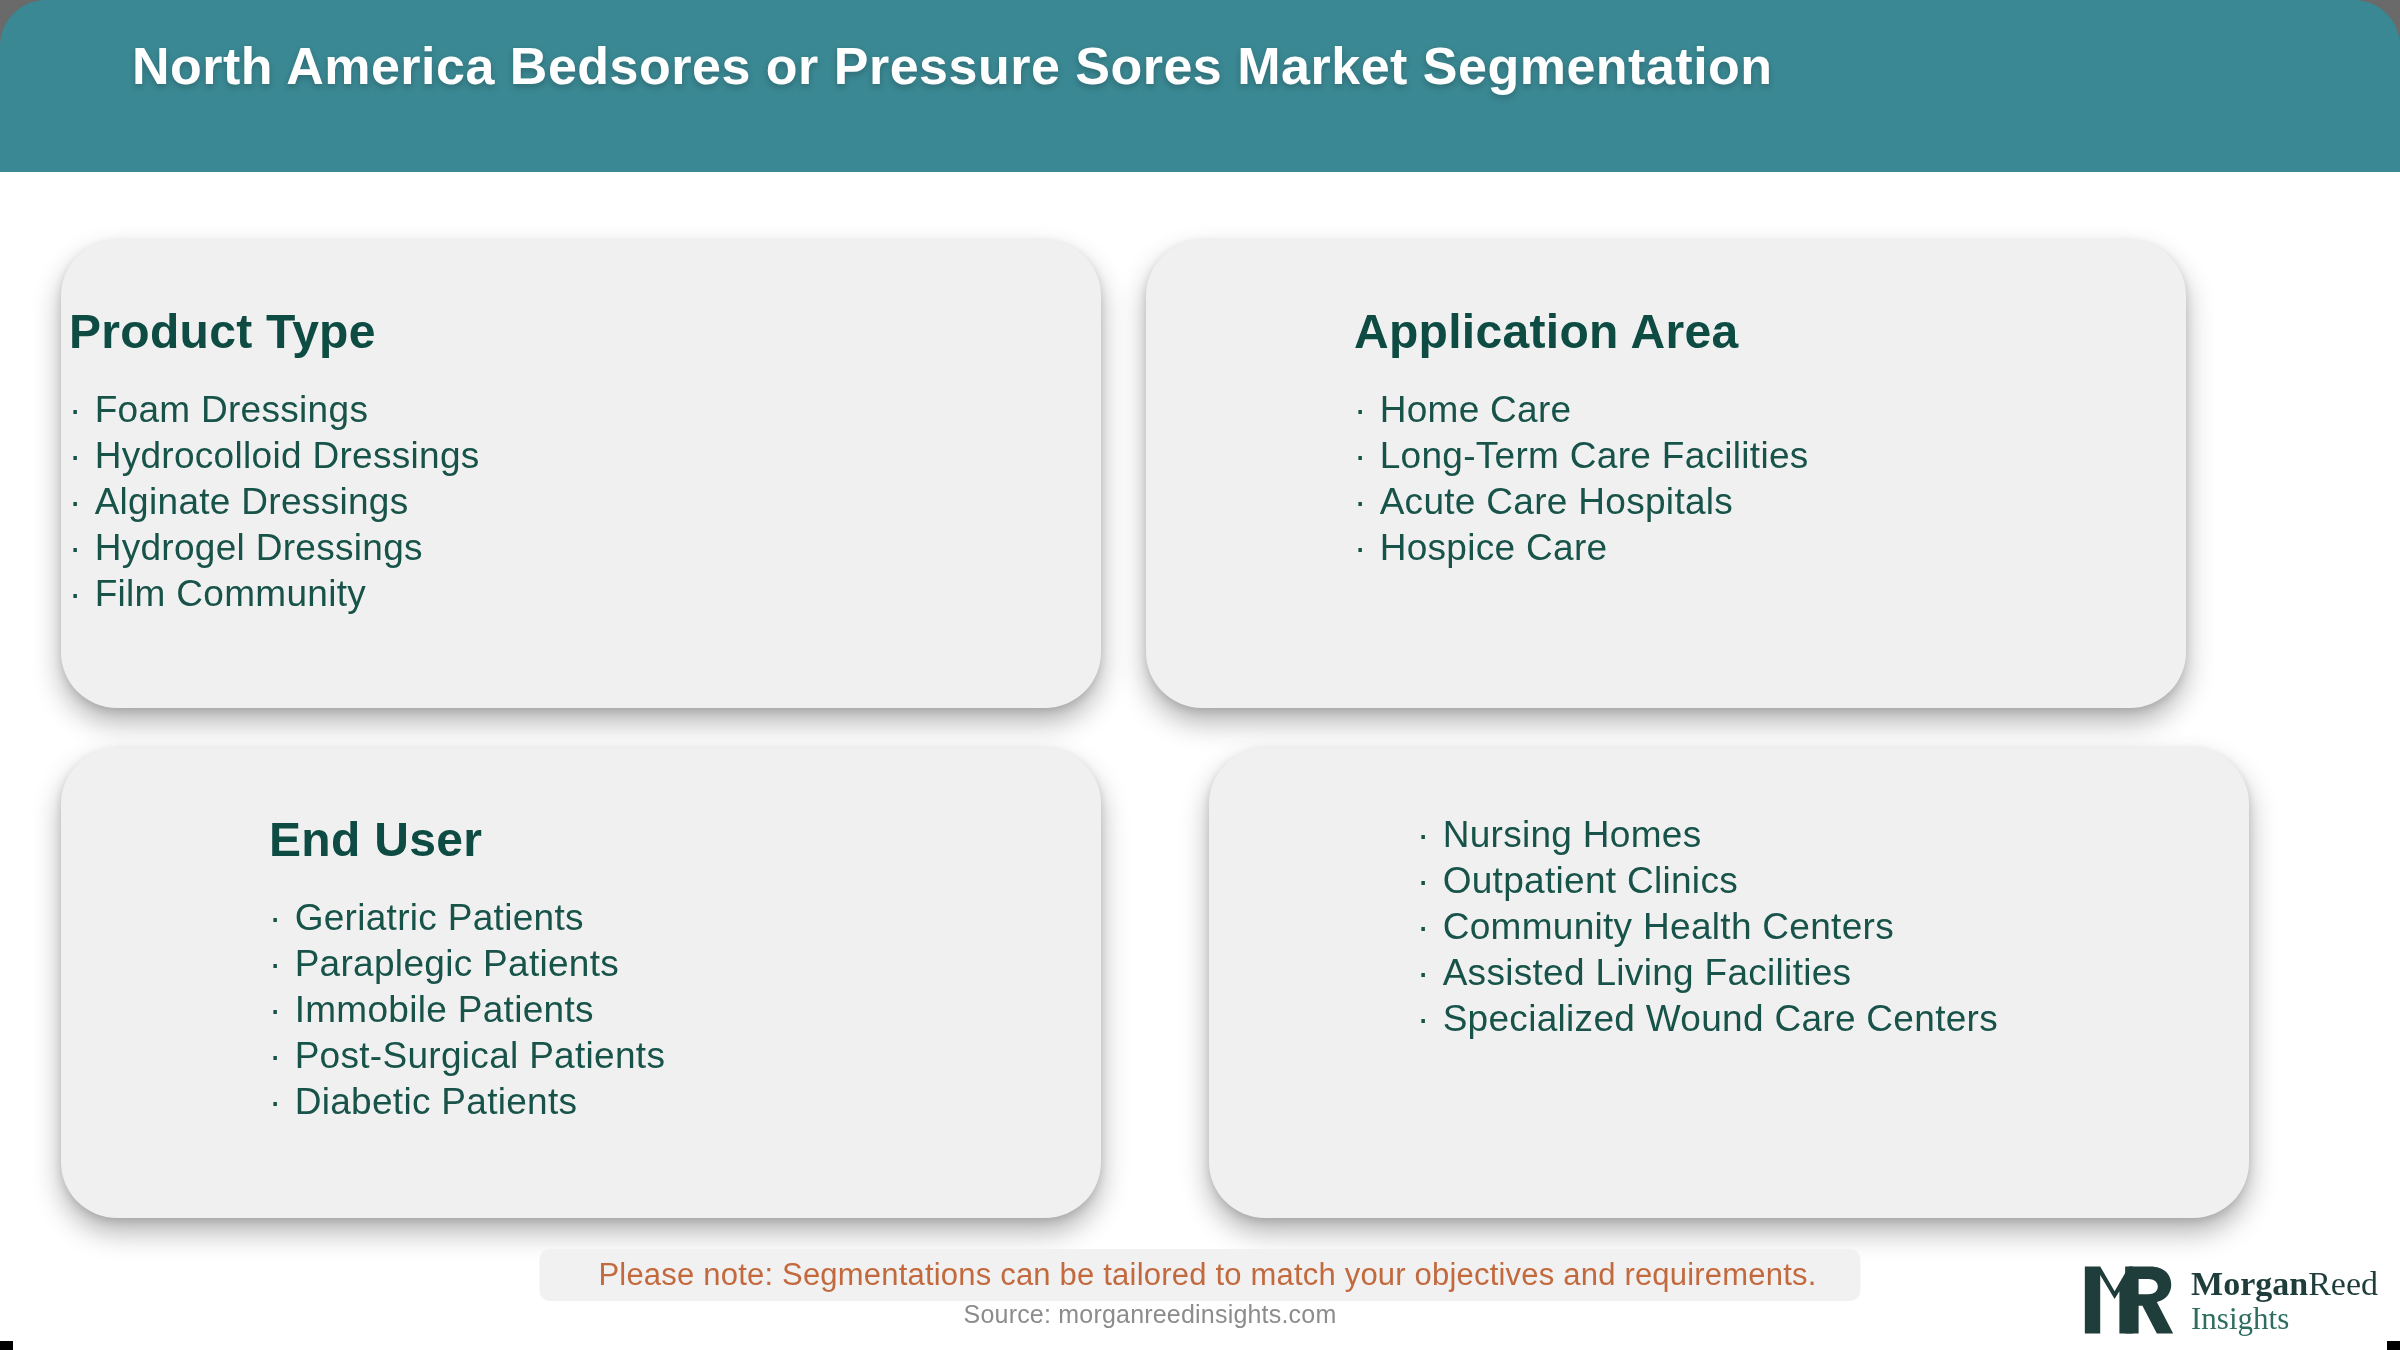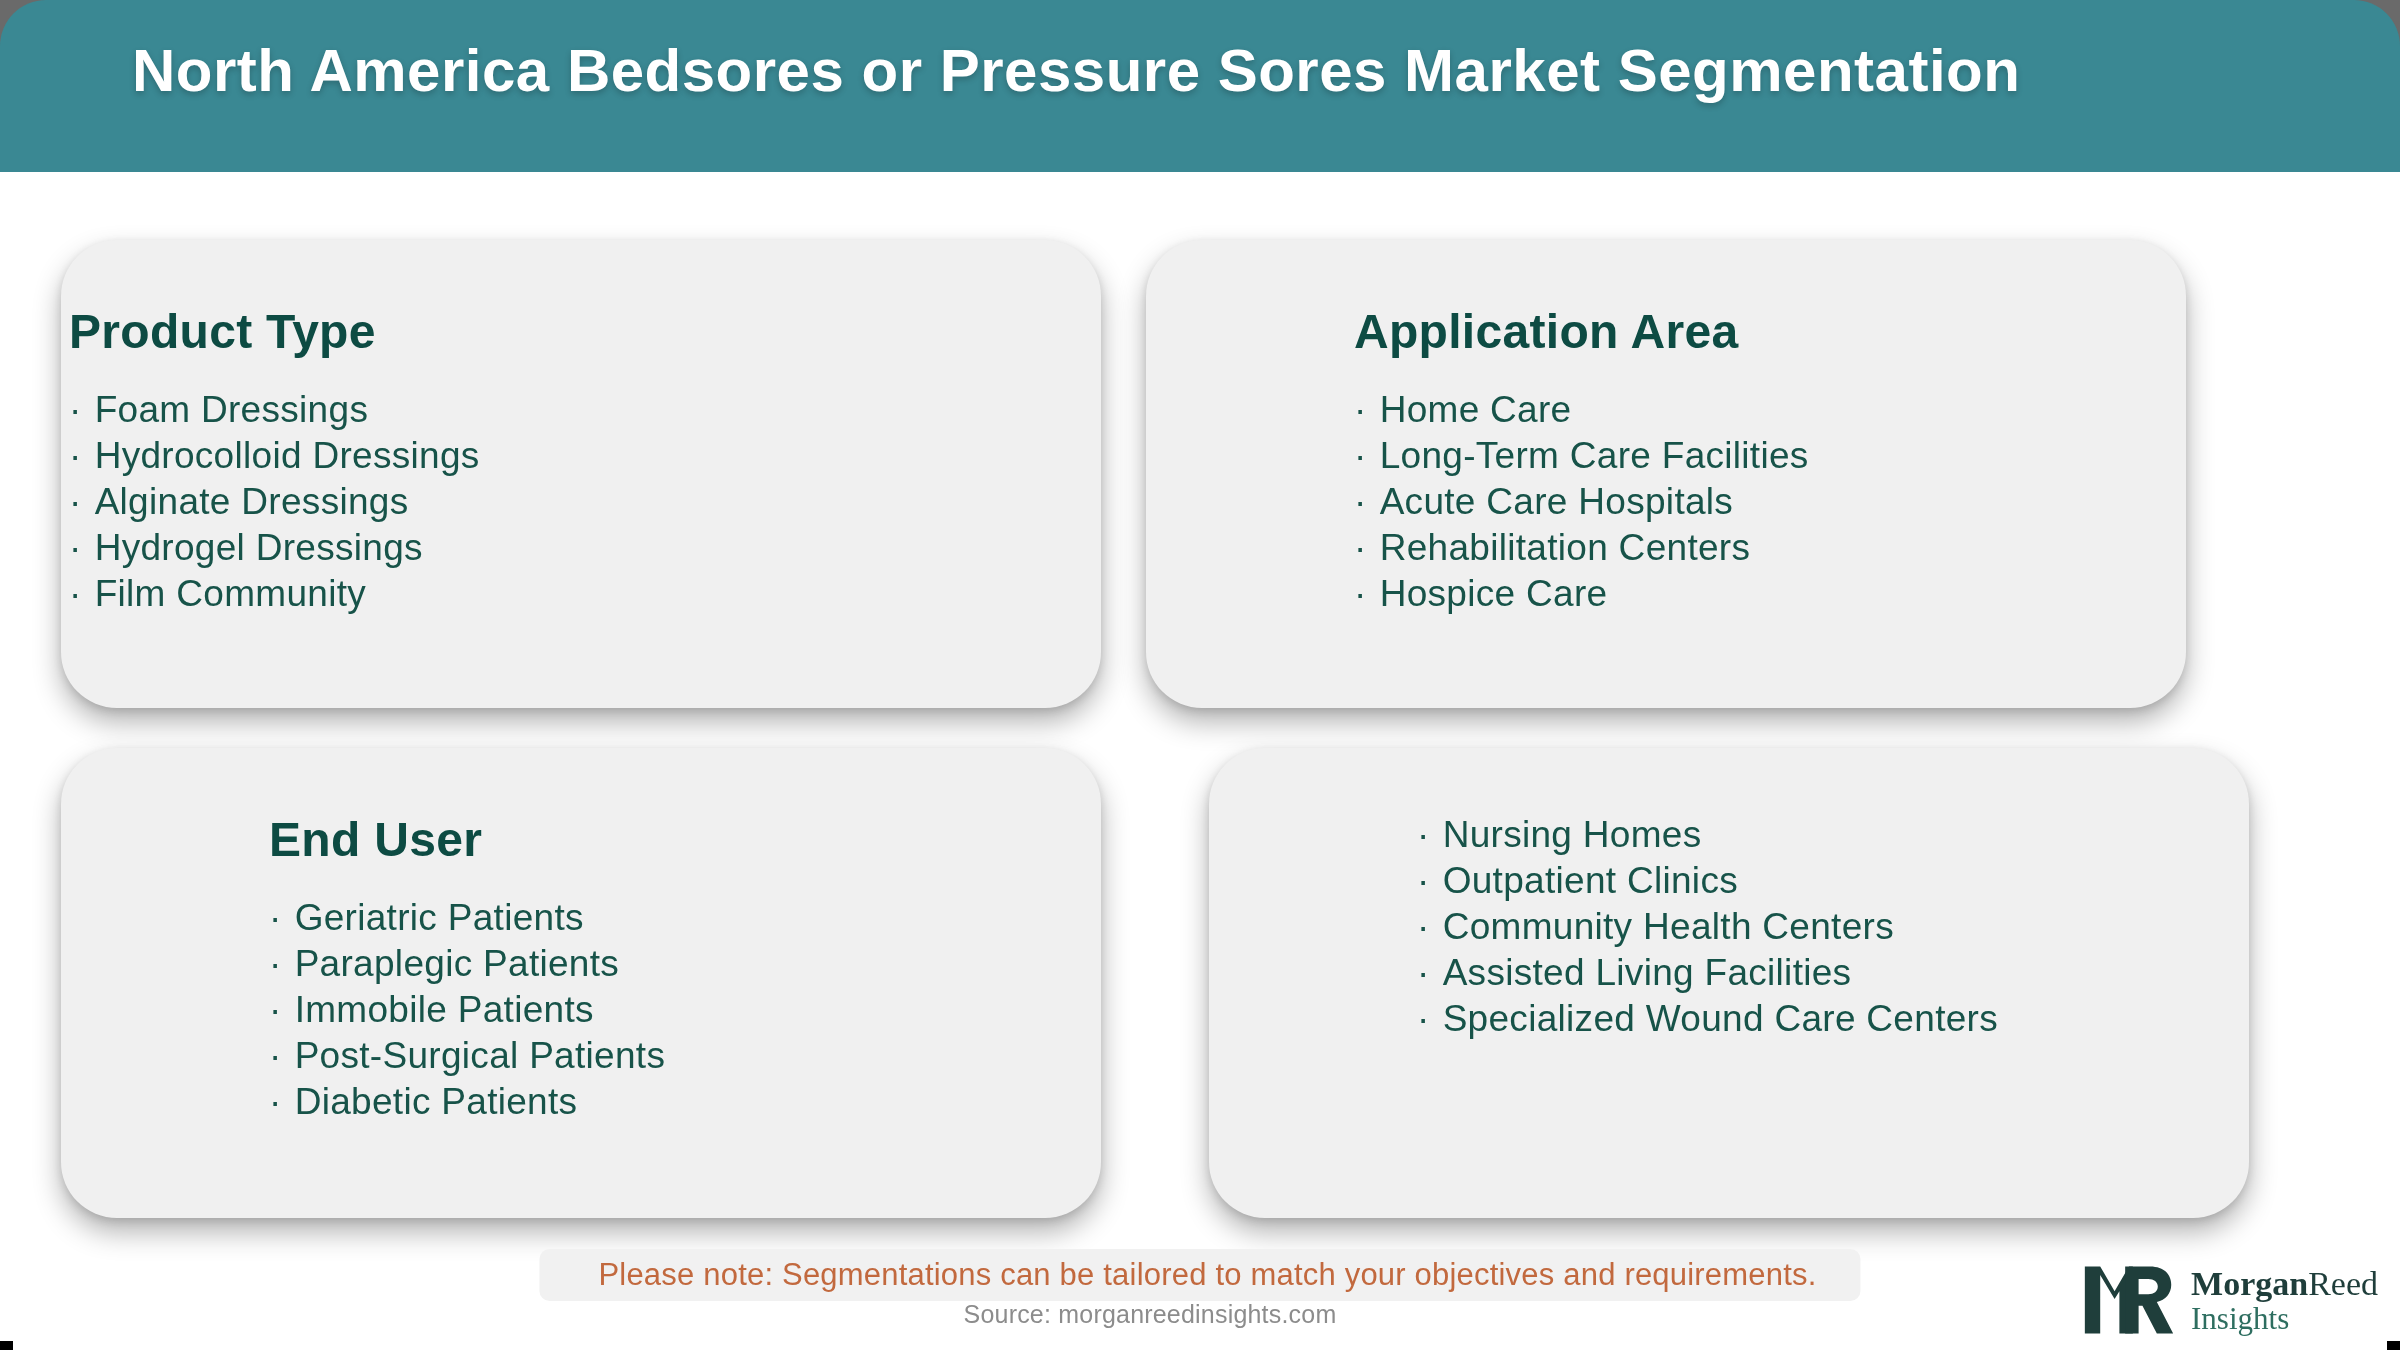--- a/index.html
+++ b/index.html
@@ -39,21 +39,21 @@
     top: 0; left: 0;
     width: 2400px;
     height: 172px;
     background: var(--header-bg, #3A8893);
     border-radius: 46px 46px 0 0;
   }
   .header-title {
     margin: 0;
     padding: 36px 0 0 132px;
     color: #ffffff;
-    font-size: 60px;
+    font-size: 52px;
     font-weight: 700;
     letter-spacing: 0.5px;
     text-shadow: 0 3px 6px rgba(0,0,0,0.22);
     white-space: nowrap;
   }
 
   .card {
     position: absolute;
     width: 1040px;
     height: 468px;
@@ -176,21 +176,20 @@
         <li>Film Community</li>
       </ul>
   </div>
 
   <div class="card card-2">
     <h2 class="card-title">Application Area</h2>
     <ul class="card-list">
         <li>Home Care</li>
         <li>Long-Term Care Facilities</li>
         <li>Acute Care Hospitals</li>
-        <li>Rehabilitation Centers</li>
         <li>Hospice Care</li>
       </ul>
   </div>
 
   <div class="card card-3">
     <h2 class="card-title">End User</h2>
     <ul class="card-list">
         <li>Geriatric Patients</li>
         <li>Paraplegic Patients</li>
         <li>Immobile Patients</li>

